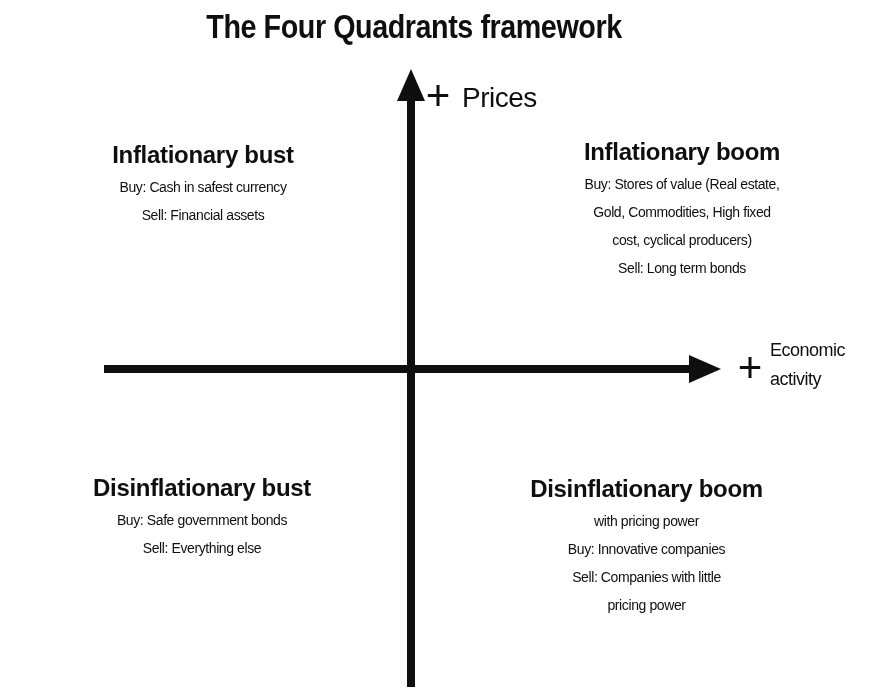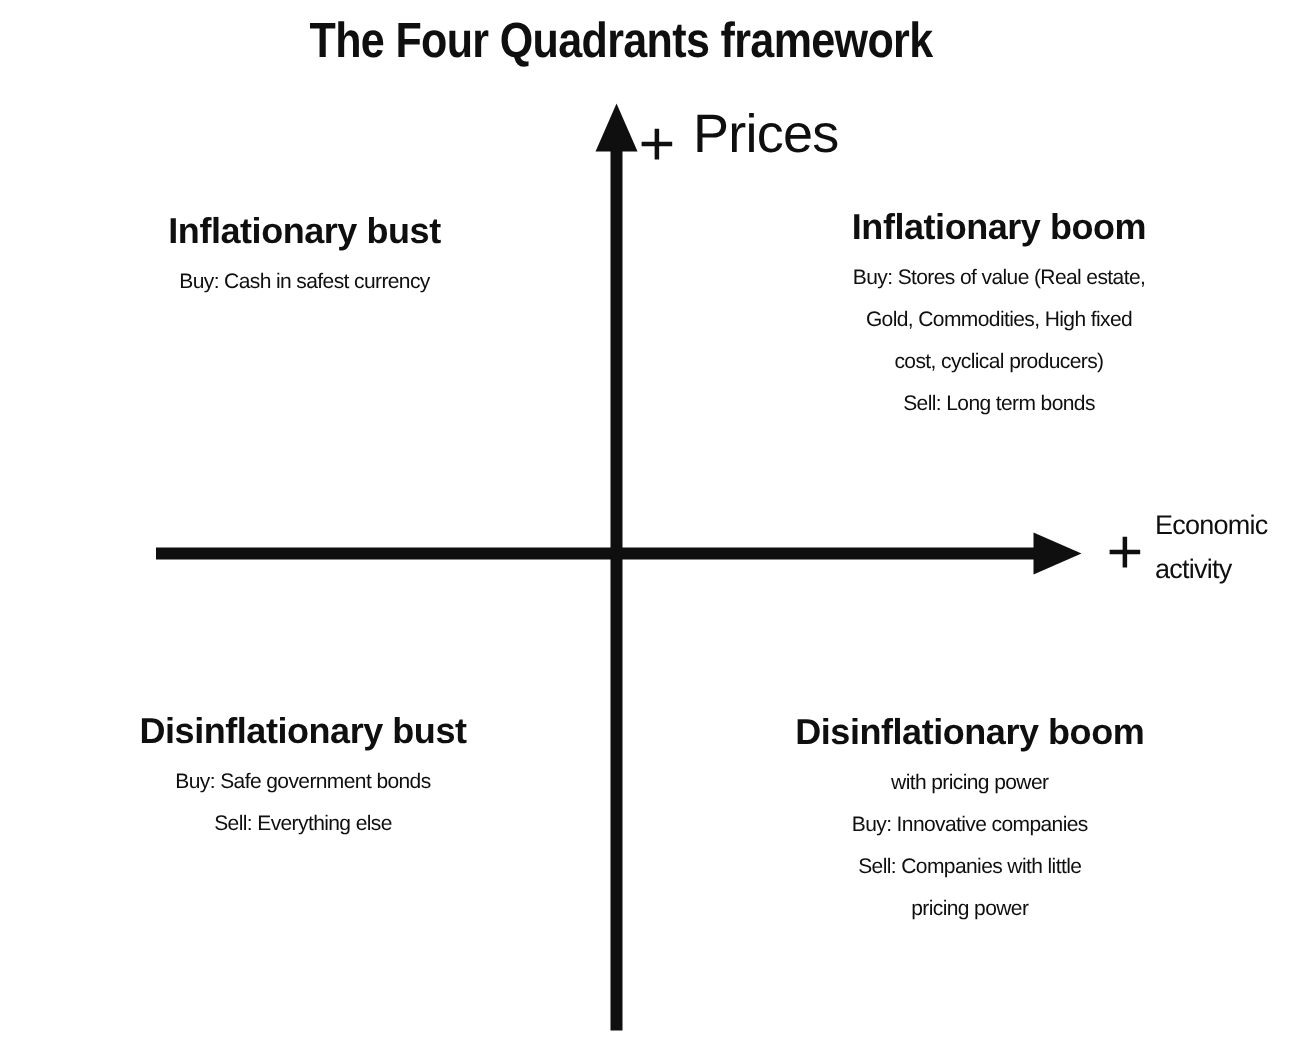--- a/index.html
+++ b/index.html
@@ -23,34 +23,34 @@
             border-left:32px solid #0f0f0f; }
   
   .plus {
     position:absolute; width:32px; height:32px; display:flex;
     align-items:center; justify-content:center; font-size:42px;
     font-weight:400; line-height:1;
   }
   .plus-y { left:396px; top:80px; }
   .plus-x { left:708px; top:352px; }
   .y-label {
-    position:absolute; left:436px; top:68px; font-size:36px;
+    position:absolute; left:436px; top:82px; font-size:28px;
     letter-spacing:-0.5px; white-space:nowrap;
   }
   .x-label {
     position:absolute; left:744px; top:336px; width:116px; text-align:left;
     font-size:18px; line-height:29px; letter-spacing:-0.5px;
   }
   
   .quad   { position:absolute; text-align:center; }
   .q-title{ margin:0 0 3px 0; font-size:24px; font-weight:700;
             letter-spacing:-0.3px; line-height:30px; white-space:nowrap; }
   .q-line { font-size:14px; line-height:28px; letter-spacing:-0.4px; white-space:nowrap; }
   .q-tl { left:16px;  top:140px; width:322px;text-align:center; }
-  .q-tr { left:464px; top:137px; width:352px; }
+  .q-tr { left:480px; top:137px; width:352px; }
   .q-bl { left:15px;  top:473px; width:322px; }
   .q-br { left:448px; top:474px; width:345px; }
 </style>
 </head>
 <body>
 
 <div class="stage">
 
   <h1 class="title">The Four Quadrants framework</h1>
 
@@ -64,20 +64,21 @@
 
   <div class="plus plus-x">+</div>
   <div class="x-label">
     <div>Economic</div>
     <div>activity</div>
   </div>
 
   <section class="quad q-tl">
     <h2 class="q-title">Inflationary bust</h2>
     <div class="q-line">Buy: Cash in safest currency</div>
+    <div class="q-line">Sell: Financial assets</div>
   </section>
 
   <section class="quad q-tr">
     <h2 class="q-title">Inflationary boom</h2>
     <div class="q-line">Buy: Stores of value (Real estate,</div>
     <div class="q-line">Gold, Commodities, High fixed</div>
     <div class="q-line">cost, cyclical producers)</div>
     <div class="q-line">Sell: Long term bonds</div>
   </section>
 

